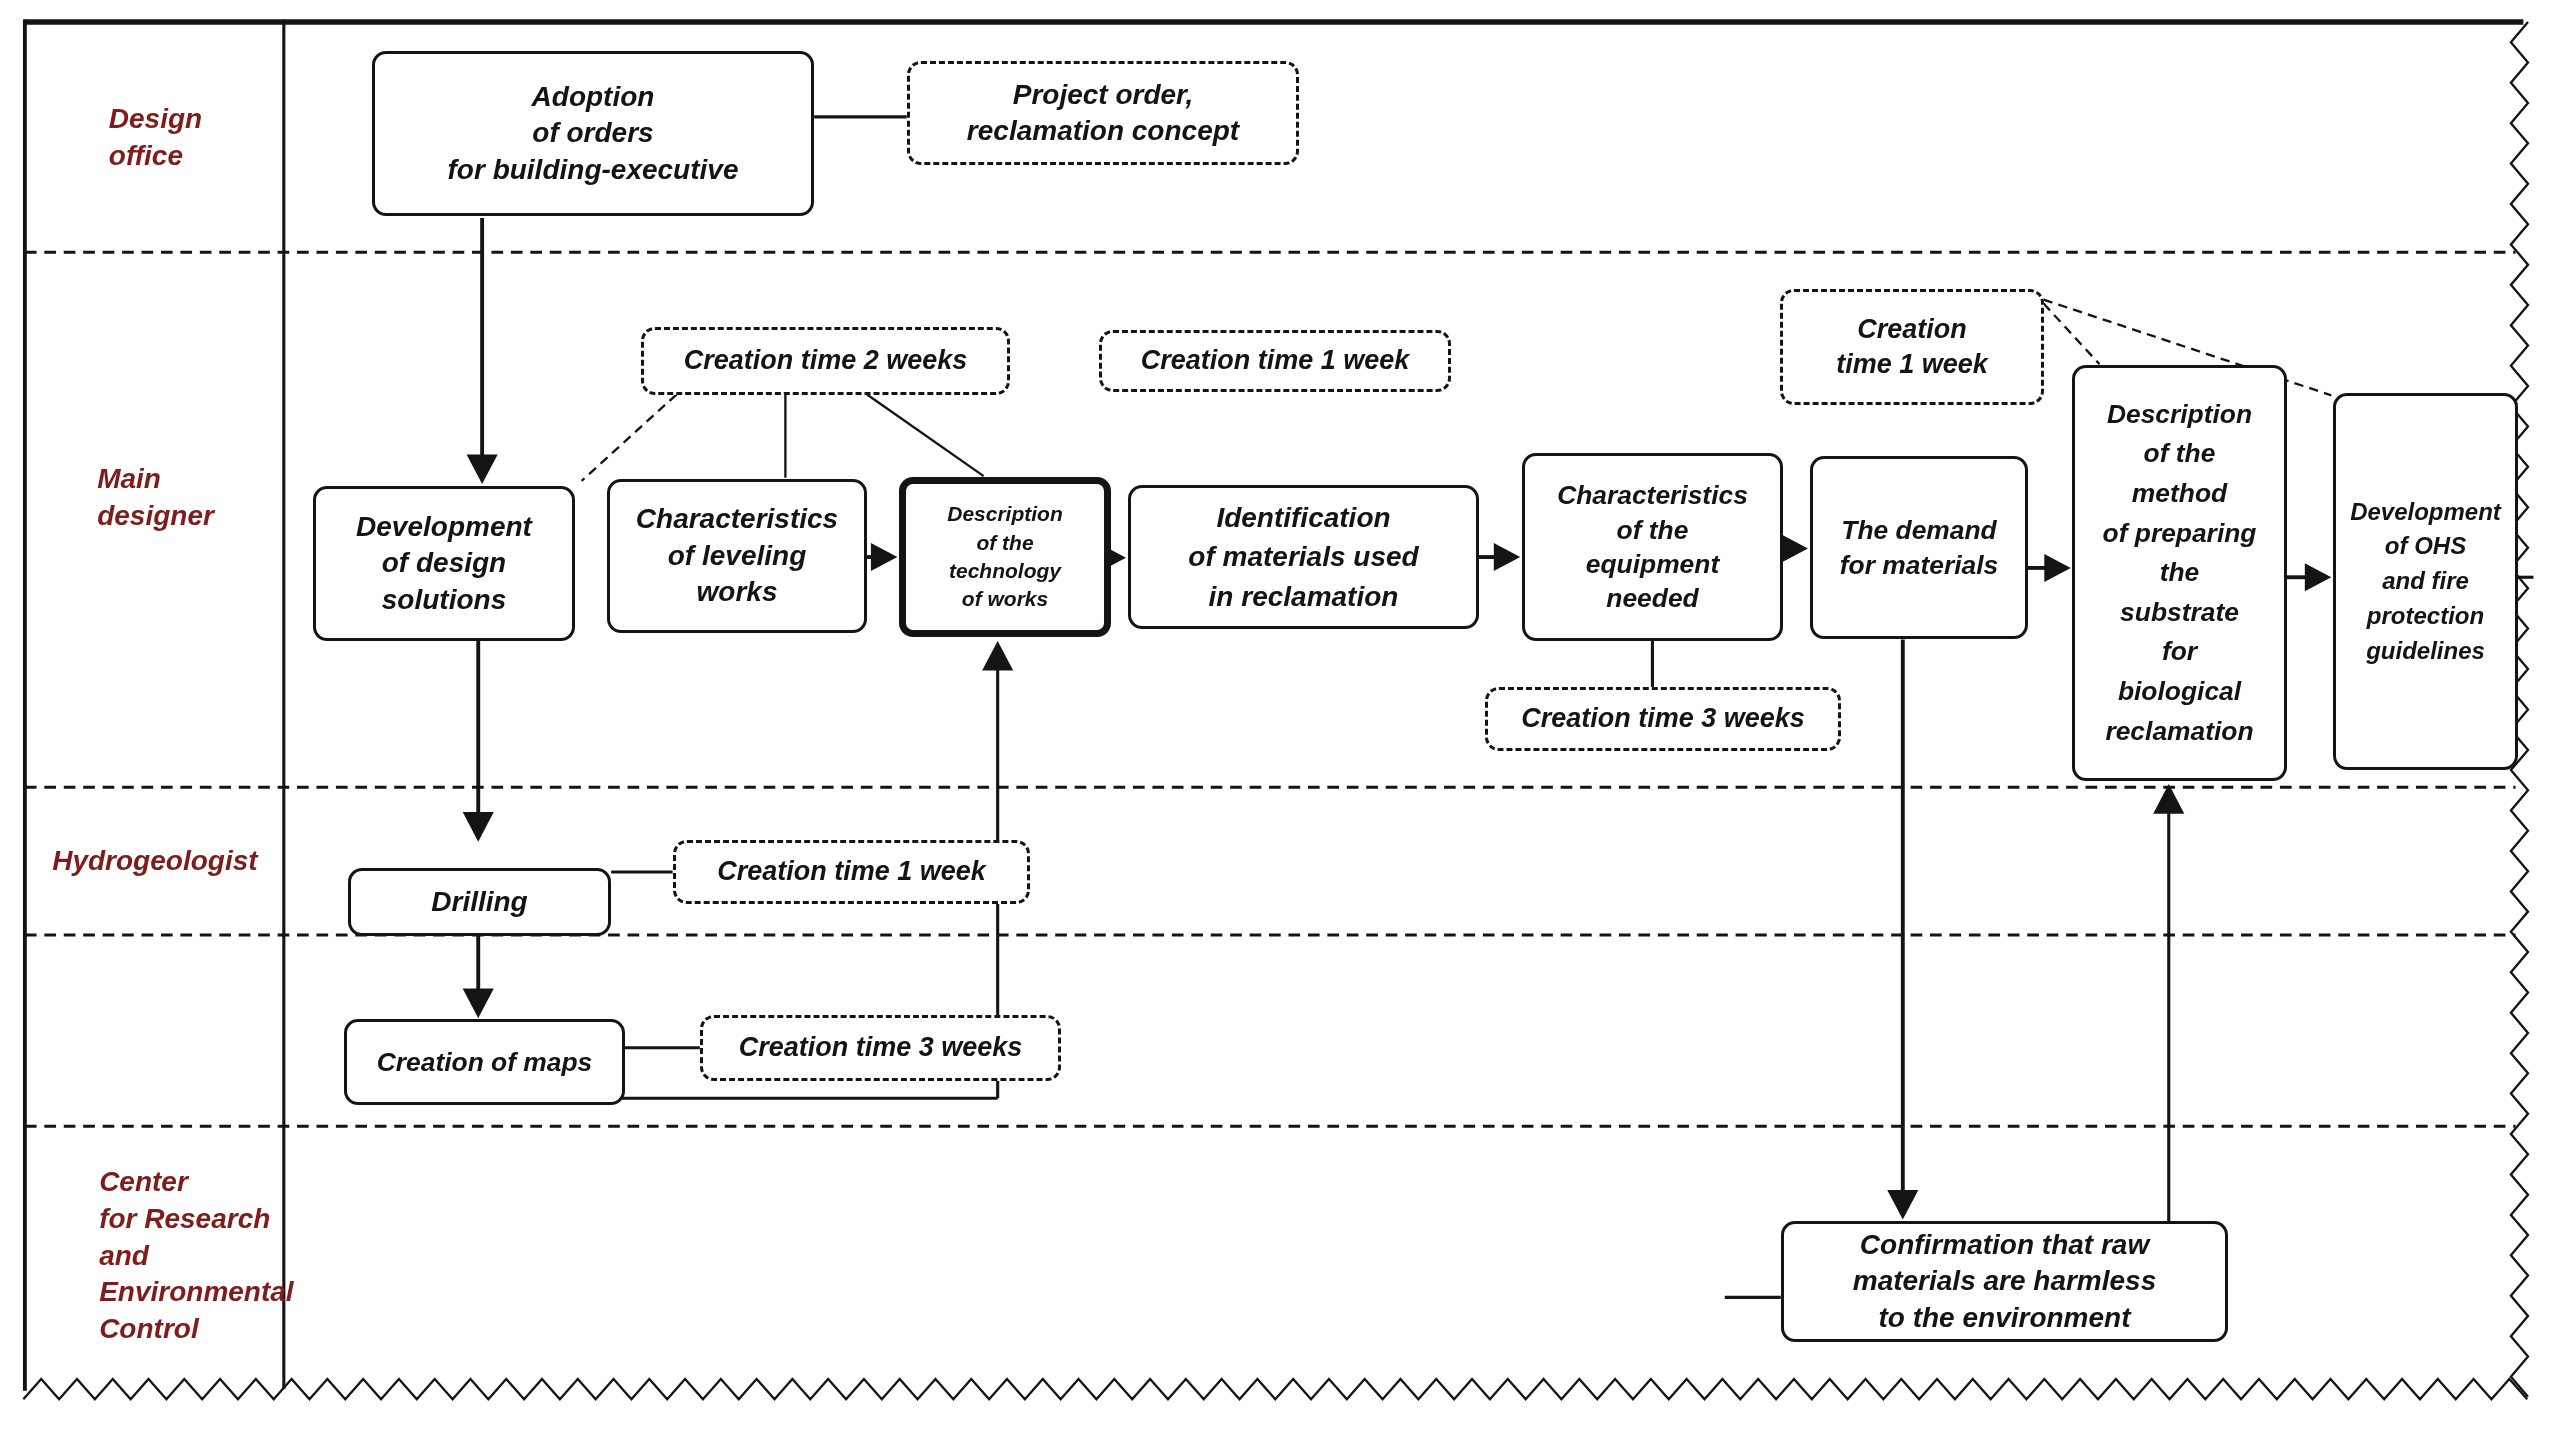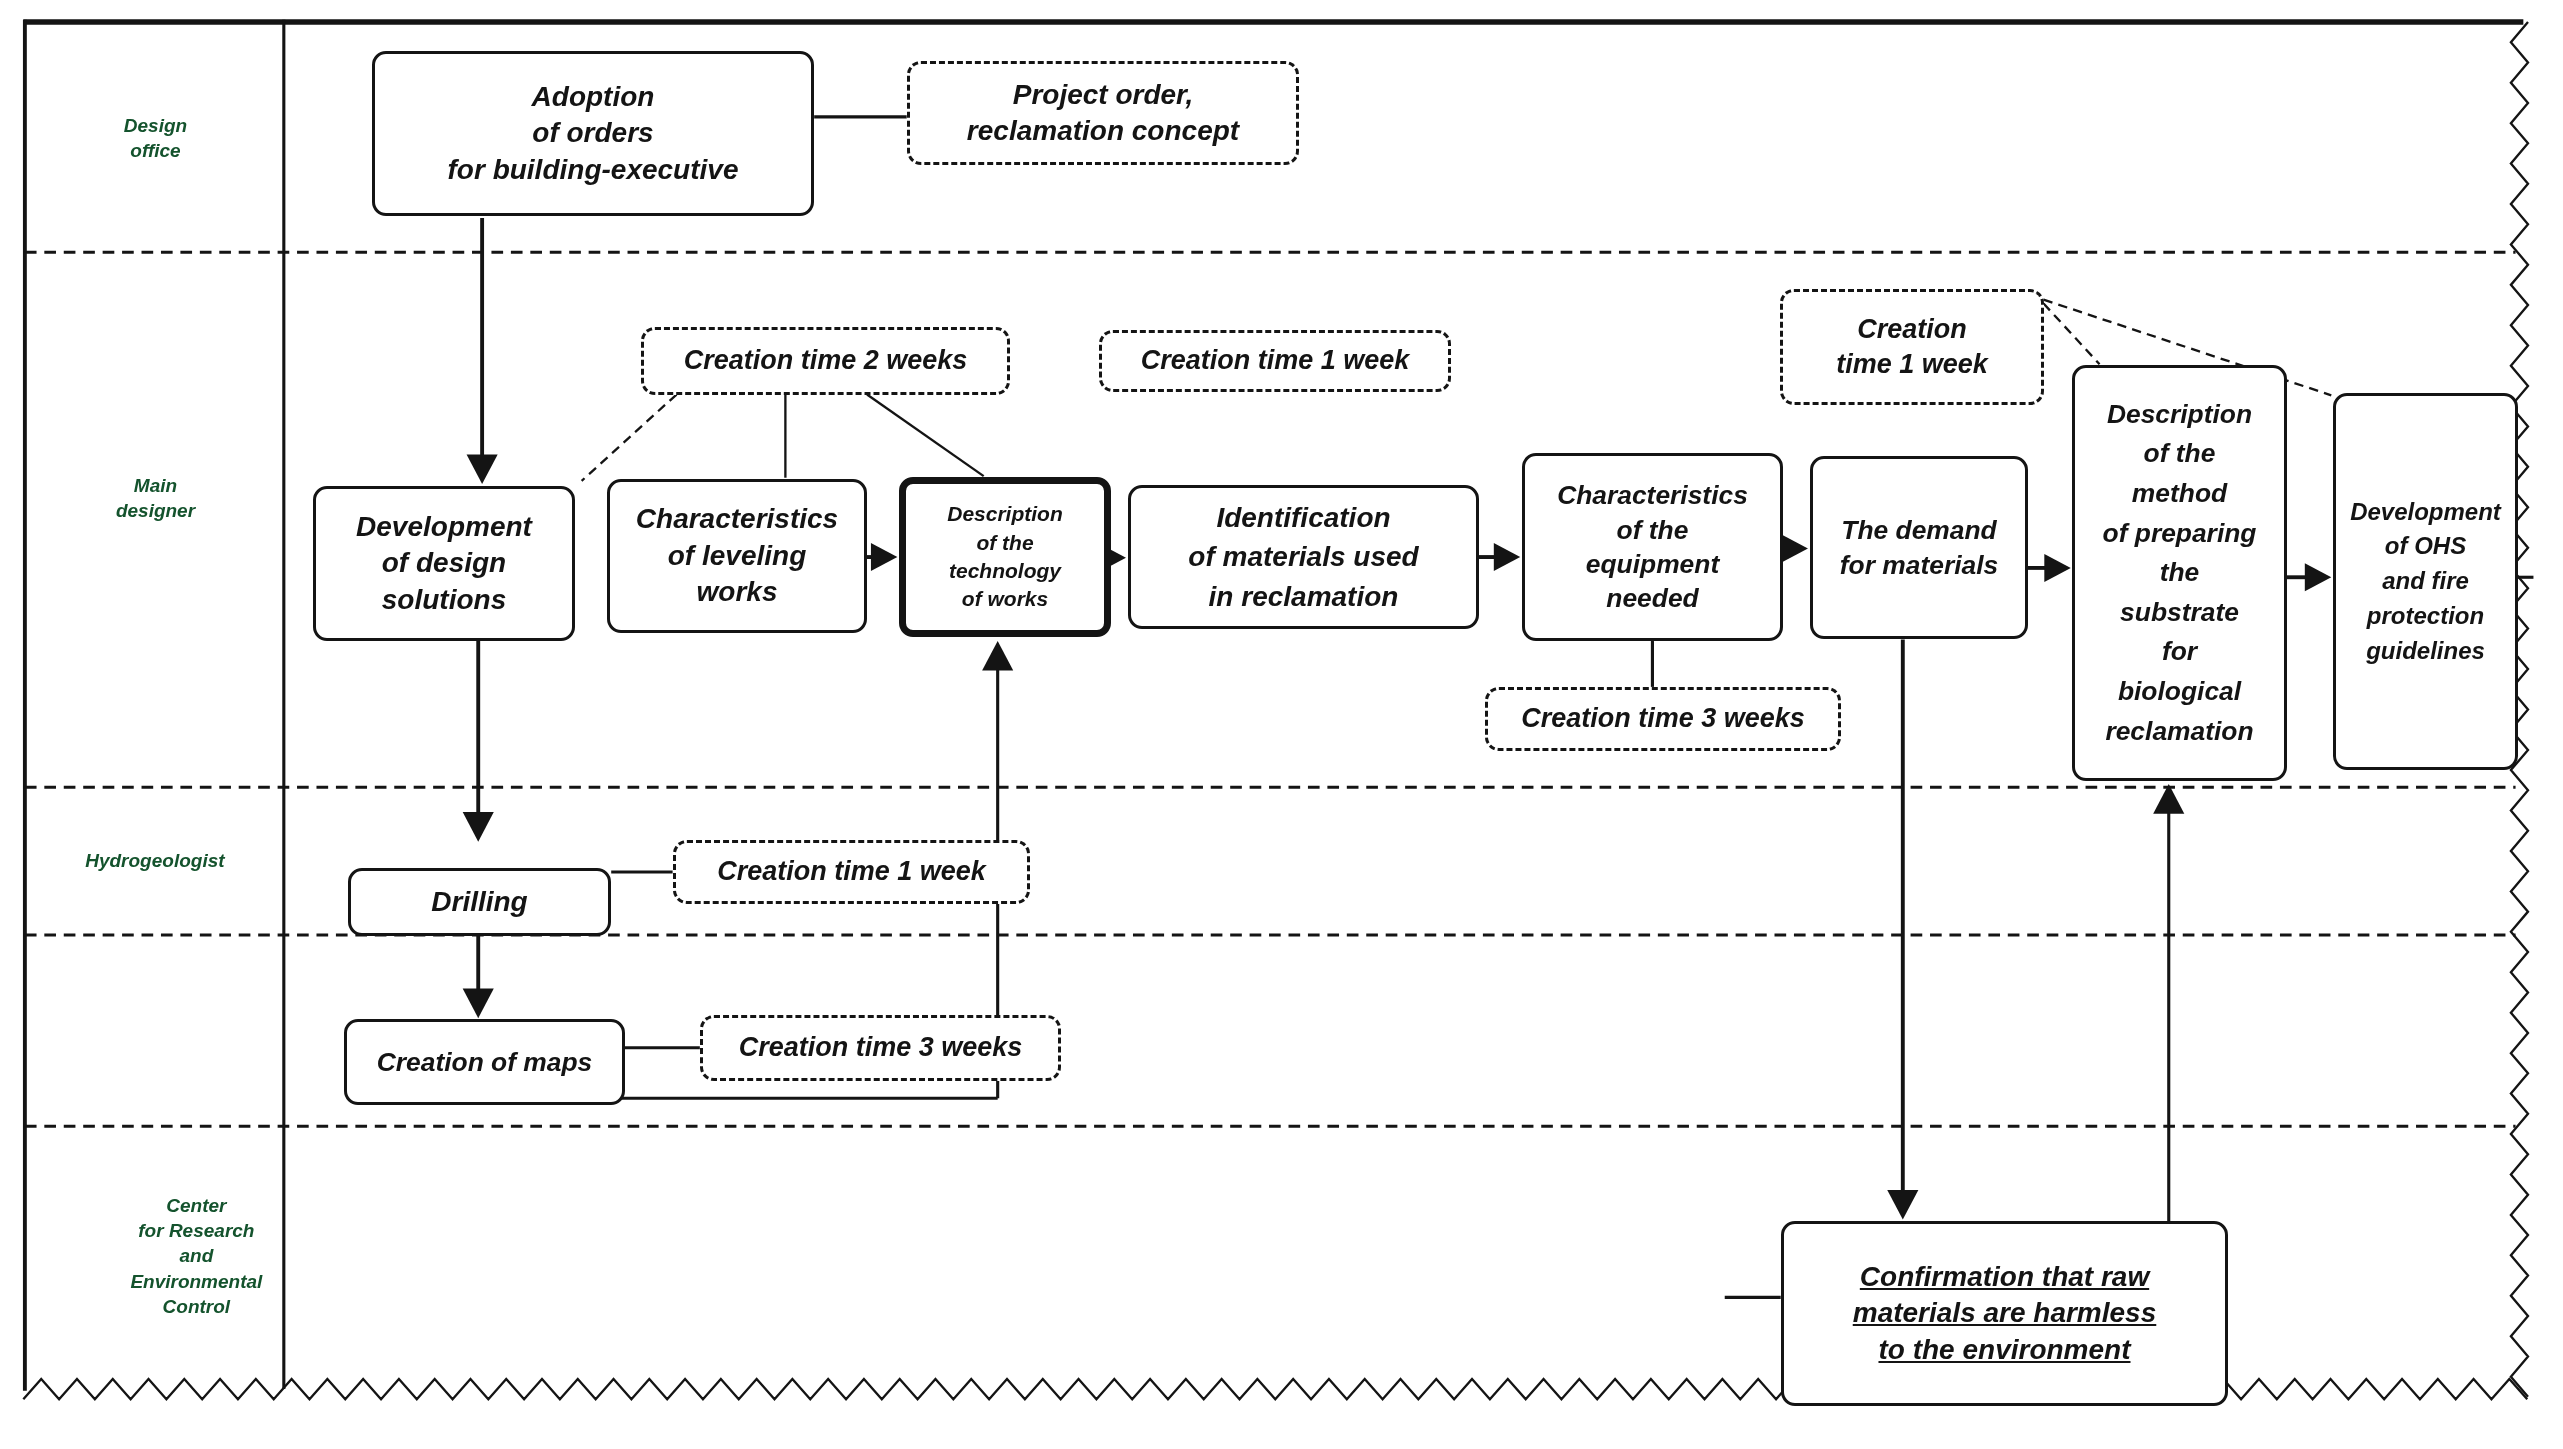--- a/index.html
+++ b/index.html
@@ -12,22 +12,22 @@
     position:absolute;z-index:2;background:#ffffff;
     display:flex;align-items:center;justify-content:center;text-align:center;
     font-weight:bold;font-style:italic;white-space:pre-line;
     line-height:1.3;font-size:28px;box-sizing:border-box;padding:3.1px;border-radius:14px;
   }
   .solid{border:3.9px solid #141414;}
   .thick{border:7px solid #141414;}
   .dashed{border:3.1px dashed #141414;border-radius:14px;}
   .lane-label{
     position:absolute;z-index:2;display:flex;align-items:center;justify-content:center;
-    text-align:center;font-weight:bold;font-style:italic;white-space:pre-line;
-    font-size:19px;line-height:1.32;color:#14532d;
+    font-weight:bold;font-style:italic;white-space:pre-line;
+    font-size:28px;line-height:1.32;color:#7f1d1d;
   }
   
   #l-design   {left:31px; top:70px;  width:249px;height:136px;}
   #l-main     {left:31px; top:424px; width:249px;height:148px;}
   #l-hydro    {left:26.4px; top:824px;width:257px;height:74px;}
   #l-drafts   {left:31px; top:991px;width:249px;height:74px;}
   #l-center   {left:26.4px; top:1143px;width:308px;height:226px;padding-left:16px;}
   
   #n-adoption      {left:372px; top:51px;  width:442px;height:165px;}
   #n-project-order {left:907px;top:61px;  width:392px;height:104px;font-size:28px;}
@@ -41,21 +41,21 @@
   #n-equipment     {left:1522px;top:453px; width:261px;height:188px;font-size:26.4px;}
   #n-demand        {left:1810px;top:456px; width:218px;height:183px;font-size:26.4px;}
   #n-method        {left:2072px;top:365px; width:215px;height:416px;font-size:26.4px;line-height:1.5;}
   #n-ohs           {left:2333px;top:393px; width:185px;height:377px;font-size:24px;line-height:1.45;}
   #n-ct3w-equip    {left:1485px;top:687px; width:356px;height:64px; font-size:27px;}
   #n-drilling      {left:348px; top:868px;width:263px;height:68px;}
   #n-ct1w-drill    {left:673px; top:840px;width:357px;height:64px; font-size:27px;}
   #n-maps          {left:344px; top:1019px;width:281px;height:86px;font-size:26.4px;}
   #n-ct3w-maps     {left:700px; top:1015px;width:361px;height:66px; font-size:27px;}
   #n-duration      {left:1322px;top:1268px;width:403px;height:59px; font-size:27px;}
-  #n-confirmation  {left:1781px;top:1221px;width:447px;height:185px;text-decoration:underline;}
+  #n-confirmation  {left:1781px;top:1221px;width:447px;height:121px;}
 </style>
 </head>
 <body>
 
 <div id="stage">
 
   <svg id="connectors" width="2563" height="1450" viewBox="0 0 3296 1864">
 
     <line x1="30" y1="28" x2="3245" y2="28" stroke="#141414" stroke-width="7"></line>
     <line x1="32" y1="25" x2="32" y2="1788" stroke="#141414" stroke-width="5"></line>

